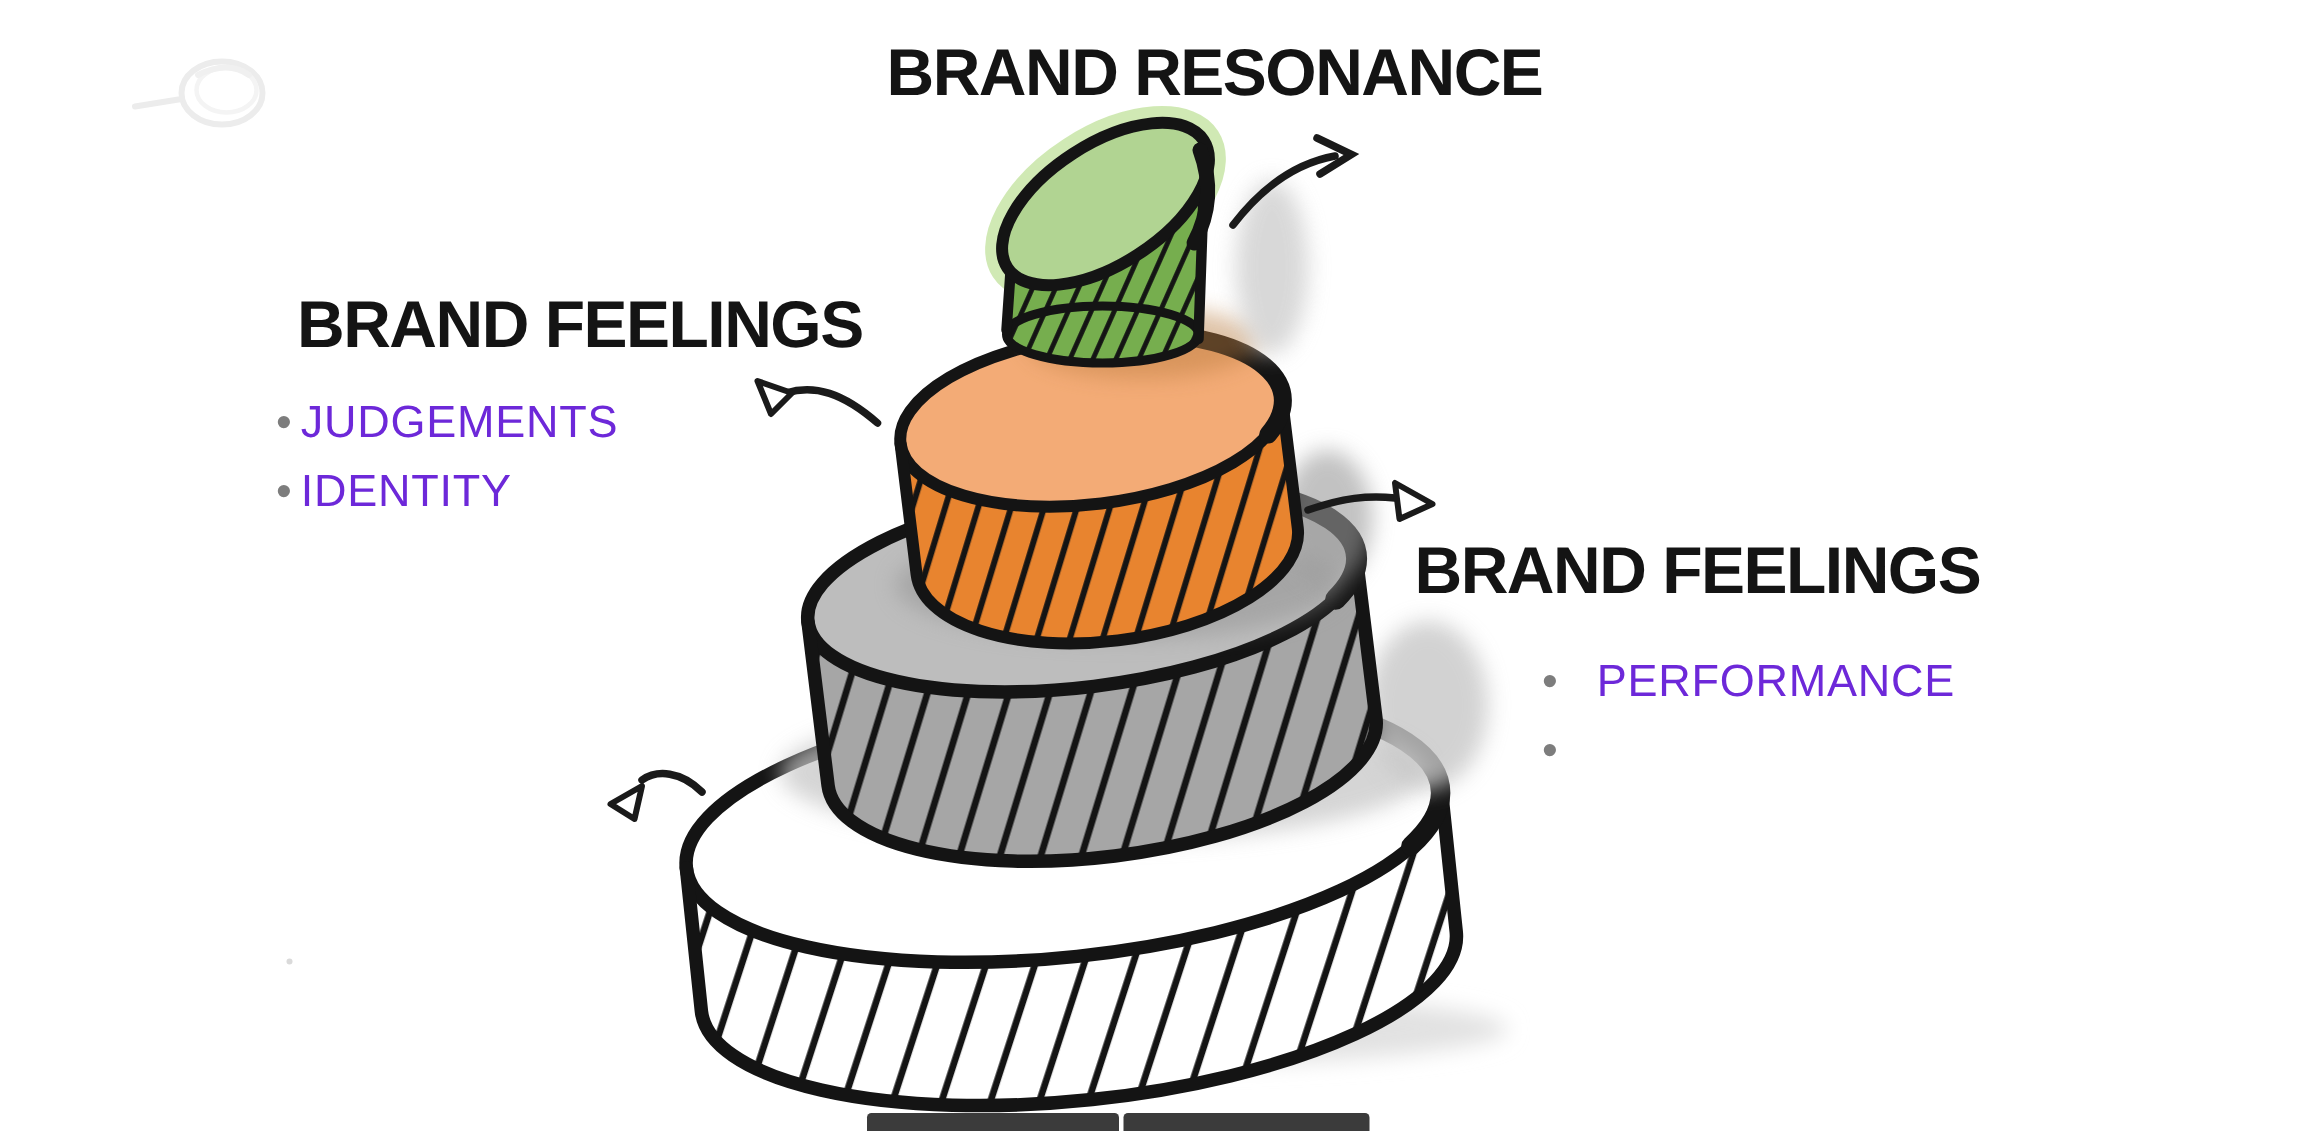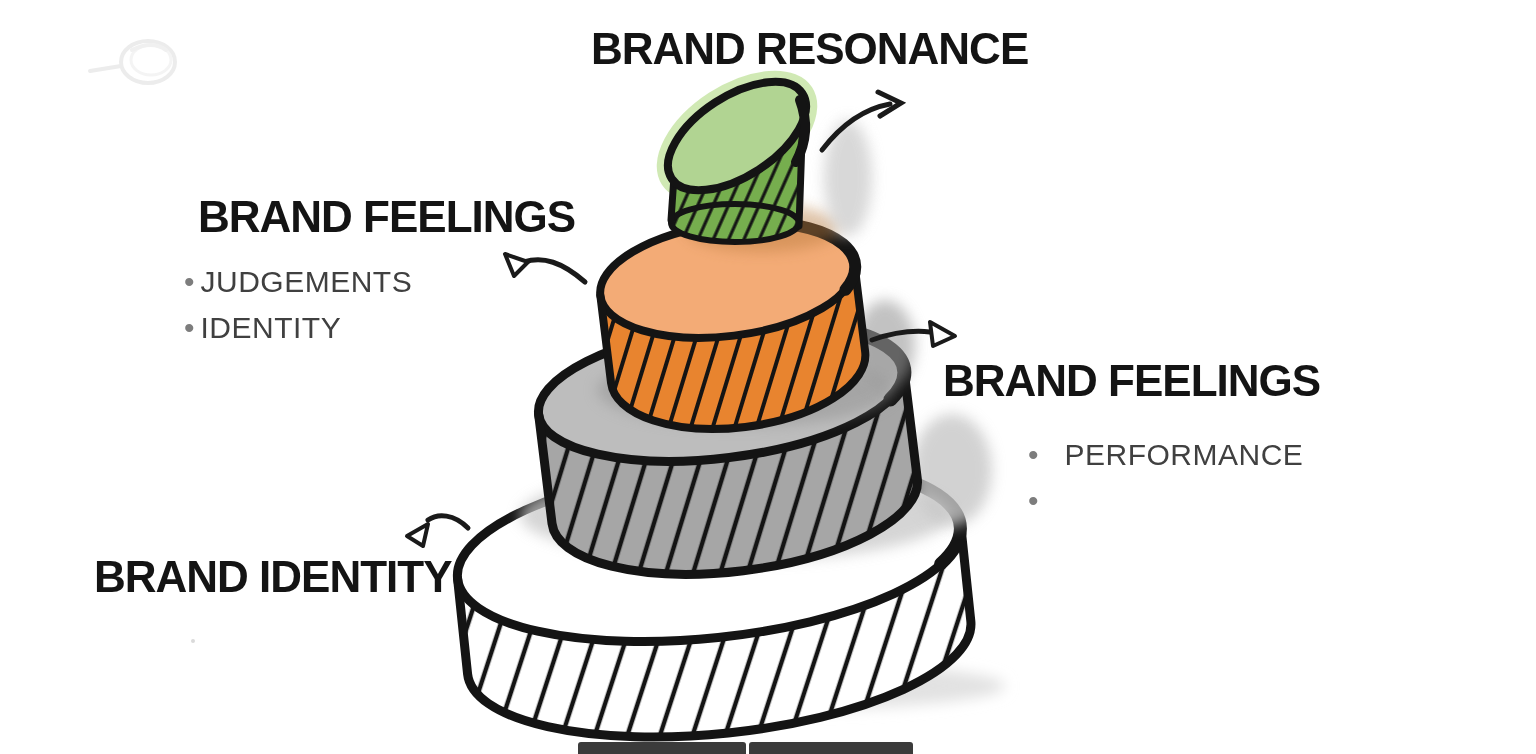--- a/index.html
+++ b/index.html
@@ -8,21 +8,21 @@
     font-family:Liberation Sans, sans-serif;
   }
   .stage svg{position:absolute;left:0;top:0;}
   .h{
     position:absolute;font-weight:700;font-size:44px;line-height:1.05;
     color:#141414;letter-spacing:-1px;white-space:nowrap;
   }
   .bullets{position:absolute;}
   .bullet-row{display:flex;align-items:center;height:46px;white-space:nowrap;}
   .bullet-marker{font-size:30px;color:#7d7d7d;}
-  .bullet-text{font-size:30px;color:#404040;letter-spacing:0.5px;}
+  .bullet-text{font-size:30px;color:#6d28d9;letter-spacing:0.5px;}
   .bullets.left .bullet-marker{margin-right:6px;}
   .bullets.right .bullet-marker{margin-right:26px;}
   .bottom-bar{
     position:absolute;left:578px;top:742px;width:335px;height:14px;
     display:flex;gap:3px;
   }
   .bar-seg{
     background:#3b3b3b;border-radius:3px 3px 0 0;height:14px;
   }
   .bar-seg.s1{width:168px;}
@@ -145,20 +145,19 @@
   <div class="bullets right" style="left:1028px;top:432px;">
     <div class="bullet-row">
       <span class="bullet-marker">•</span>
       <span class="bullet-text">PERFORMANCE</span>
     </div>
     <div class="bullet-row">
       <span class="bullet-marker">•</span>
     </div>
   </div>
 
-  <div class="h" style="left:94px;top:554px;">BRAND IDENTITY</div>
 
   <div class="bottom-bar">
     <div class="bar-seg s1"></div>
     <div class="bar-seg s2"></div>
   </div>
 
 </div>
 
 </body></html>

